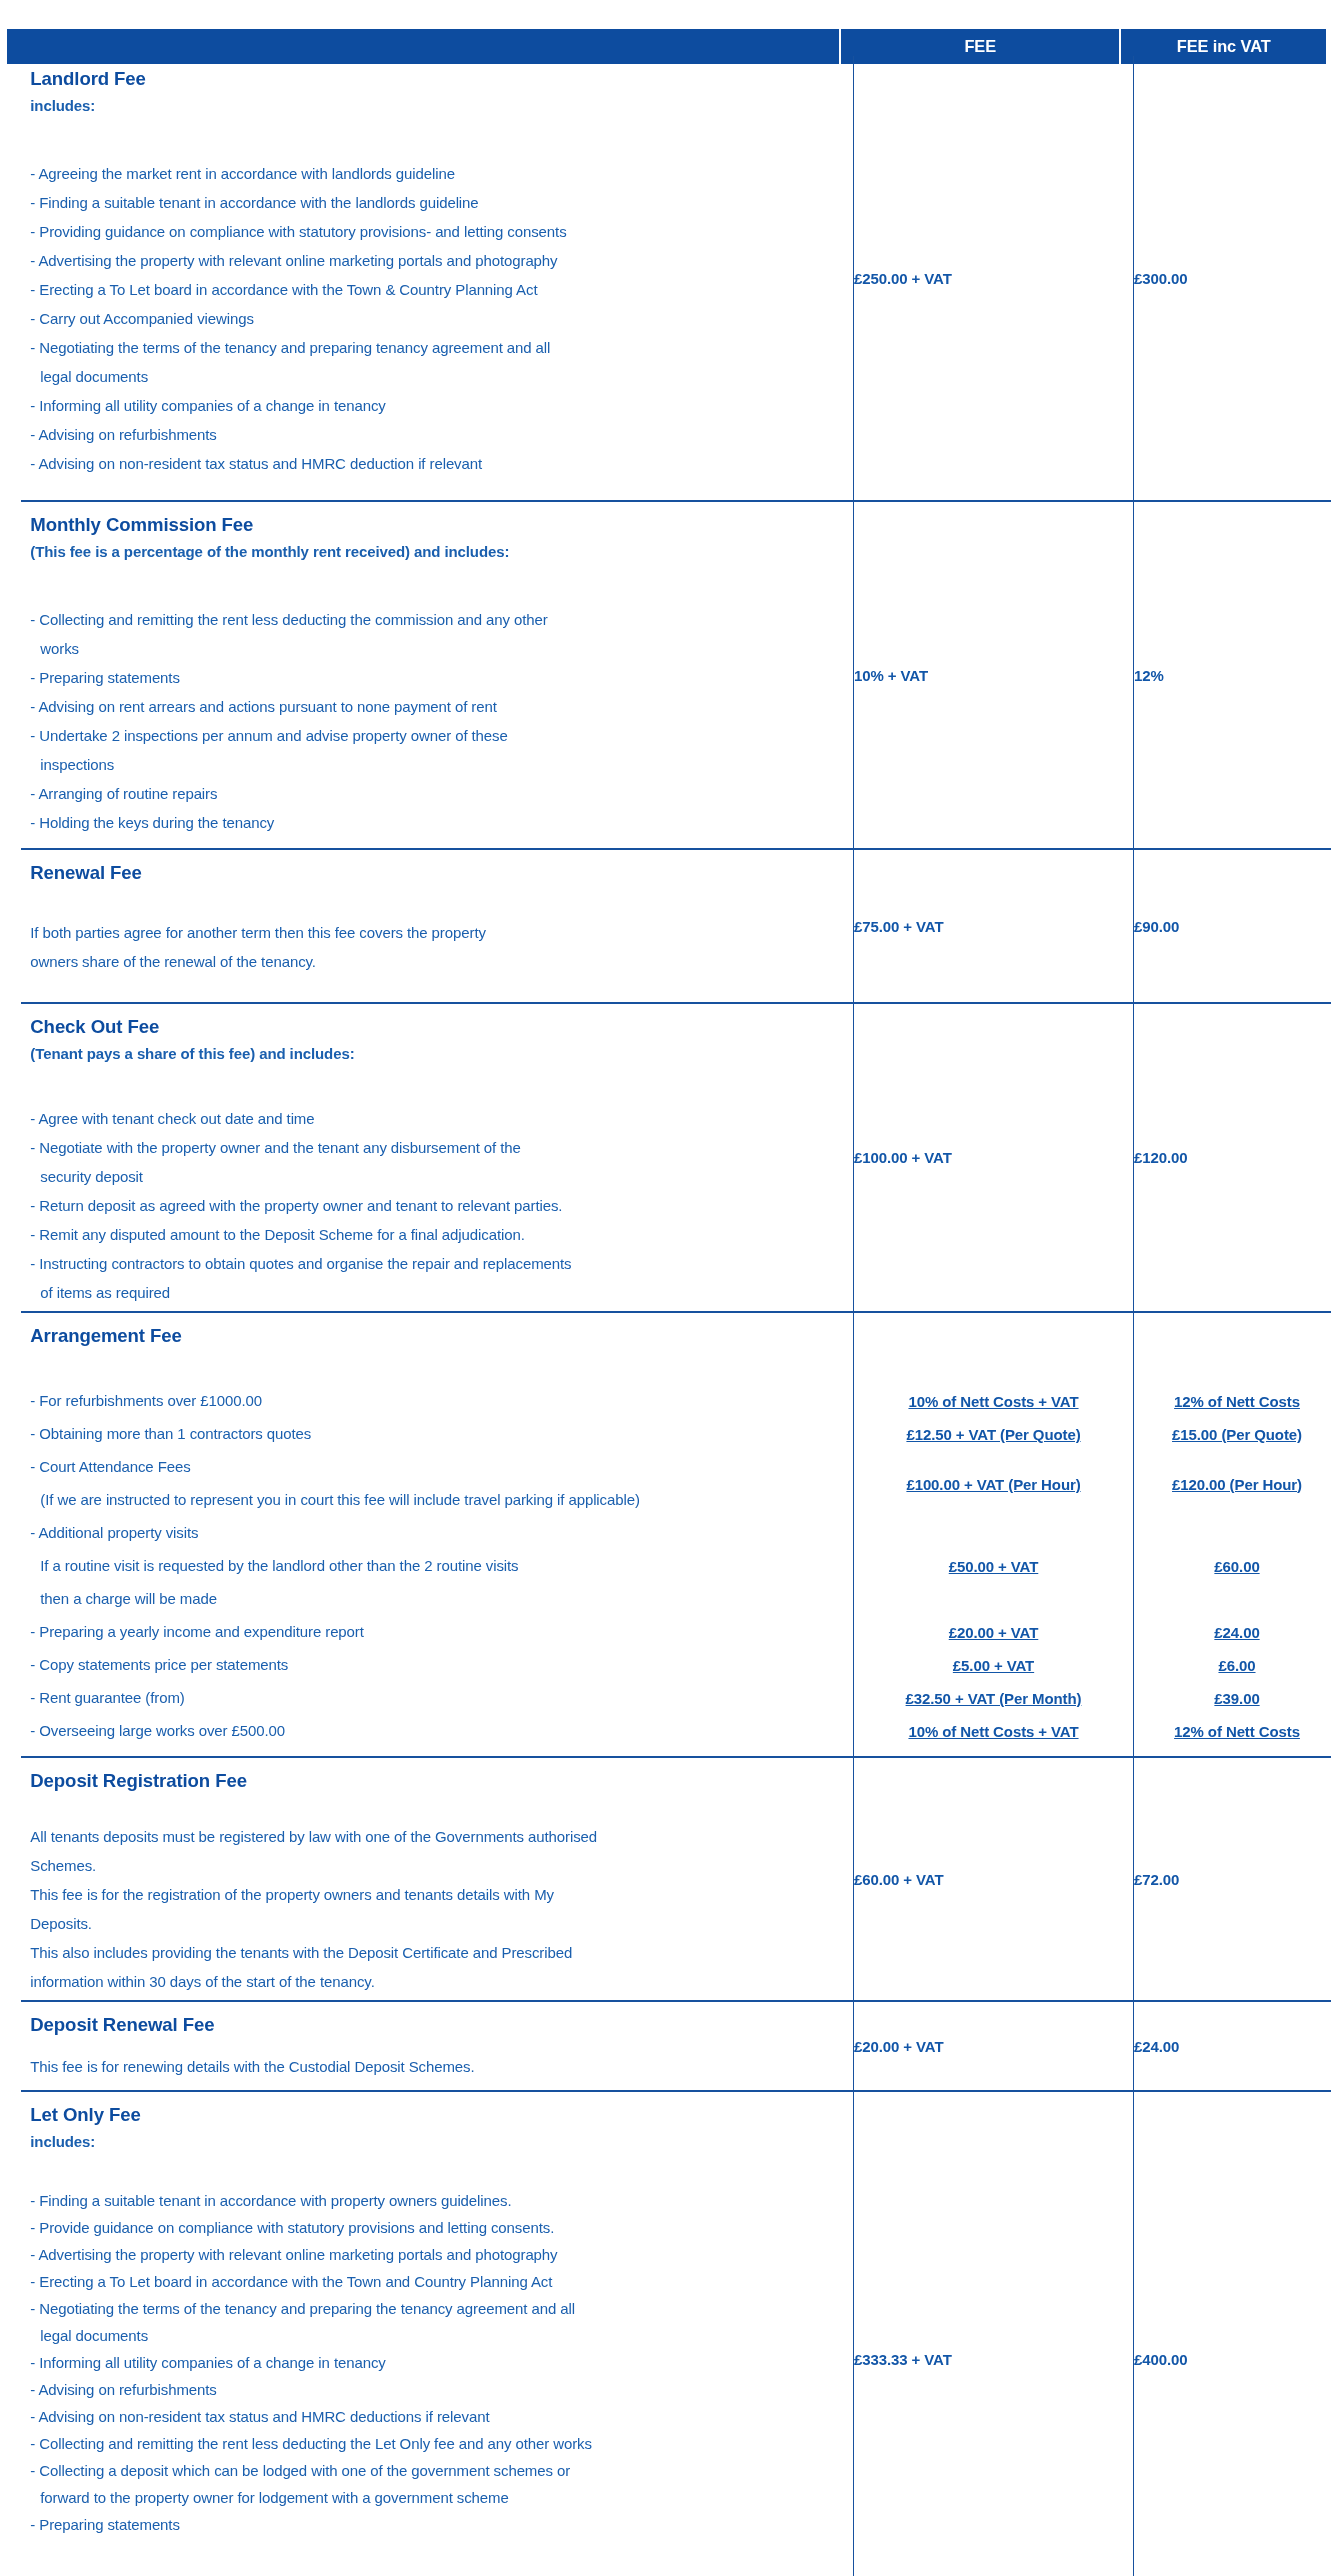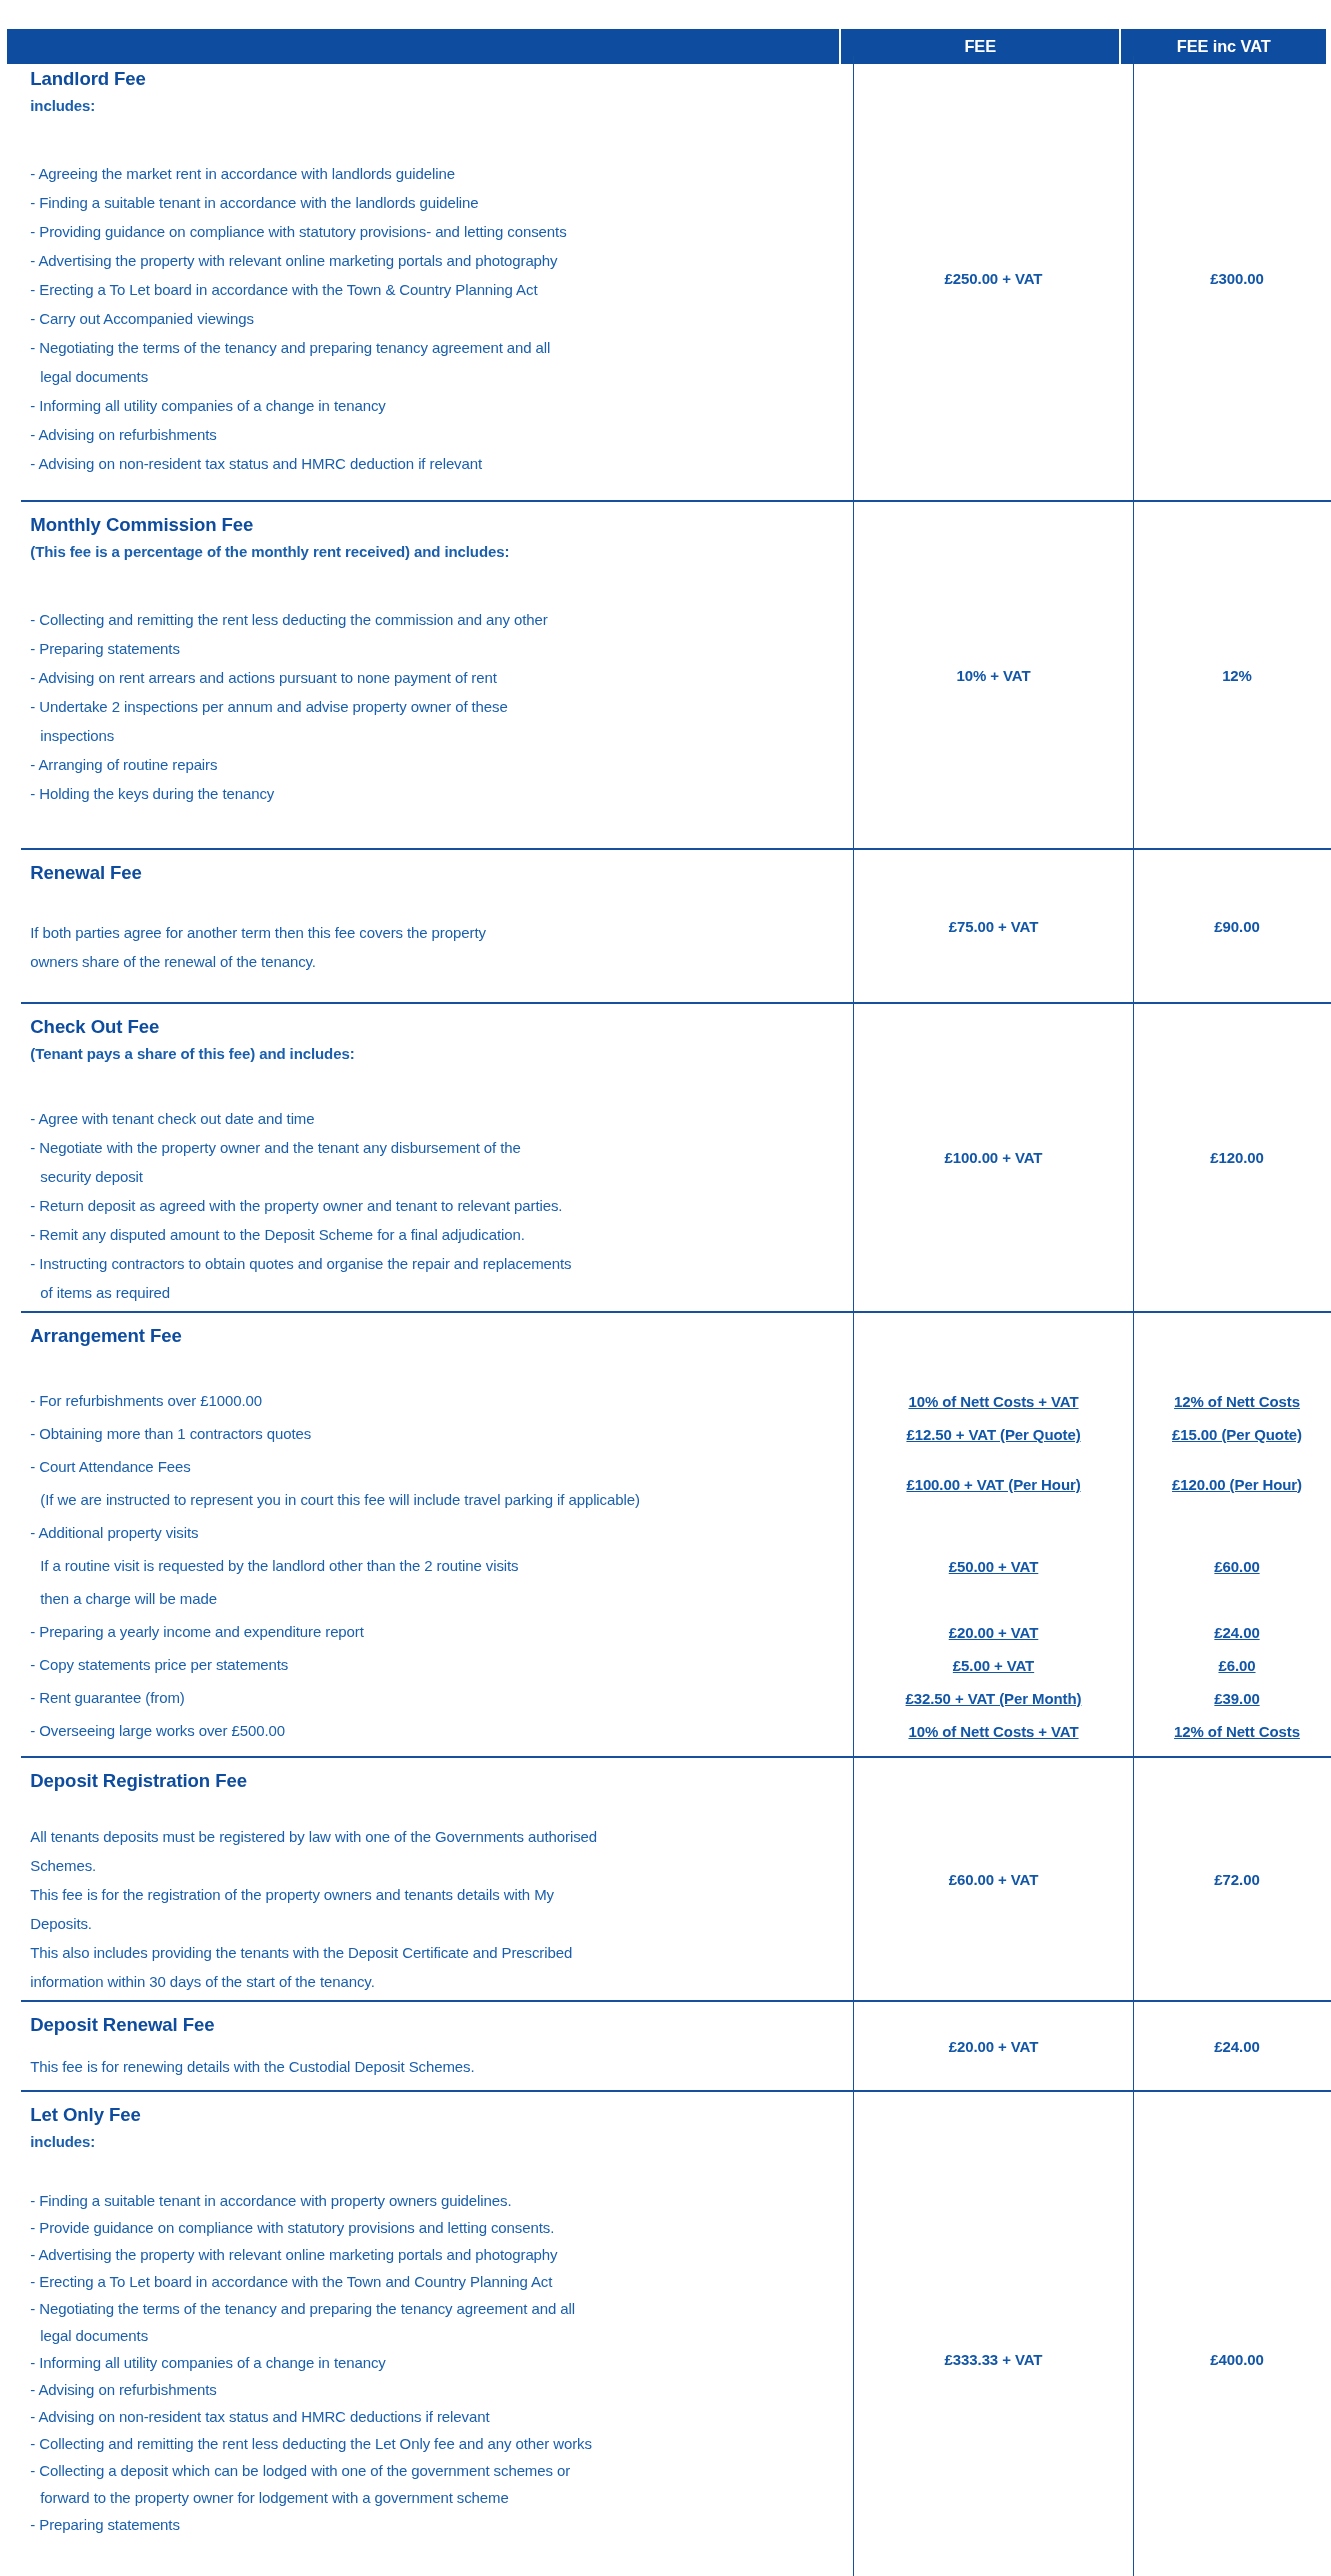--- a/index.html
+++ b/index.html
@@ -15,21 +15,21 @@
   .page{position:relative;width:1332px;height:2576px;overflow:hidden;background:#ffffff;}
   .thead{position:absolute;top:29px;left:7.2px;width:1319px;height:35px;background:var(--header-bg);
          display:grid;grid-template-columns:832px 280px 1fr;}
   .hcell{display:flex;align-items:center;justify-content:center;color:var(--header-text);
          font-weight:bold;font-size:16.4px;letter-spacing:-0.1px;}
   .hcell + .hcell{border-left:2.1px solid #ffffff;}
   .tbody{position:absolute;top:56px;left:21px;width:1319px;}
   .sec{display:grid;grid-template-columns:832px 280px 1fr;box-sizing:border-box;
        border-bottom:2.1px solid var(--grid-line);}
   .sec.last{border-bottom:none;}
-  .fee-cell{border-left:1.4px solid var(--grid-line);display:flex;align-items:center;justify-content:center;}
+  .fee-cell{border-left:1.4px solid var(--grid-line);display:flex;align-items:center;}
   .fee-val{font-size:15px;font-weight:bold;color:var(--fee-text);text-align:center;letter-spacing:-0.1px;}
   .desc{padding-left:9.3px;color:var(--body-text);overflow:hidden;}
   .title{font-size:18.6px;line-height:24px;font-weight:bold;color:var(--title-color);
          padding-top:11.4px;margin:0;letter-spacing:-0.1px;}
   .sub{font-size:15px;line-height:29px;font-weight:bold;letter-spacing:-0.1px;}
   .gap54{height:39px;} .gap50{height:36px;} .gap46{height:33px;} .gap44{height:31px;} .gap40{height:29px;}
   .ln{font-size:15px;line-height:29px;letter-spacing:-0.1px;white-space:nowrap;}
   .ind{padding-left:10px;}
   .lh38 .ln{line-height:27px;}
   .mt8{margin-top:15px;}
@@ -83,20 +83,21 @@
         <div class="fee-val">£300.00</div>
       </div>
     </section>
 
     <section class="sec" style="height:348px">
       <div class="desc">
         <h2 class="title">Monthly Commission Fee</h2>
         <div class="sub">(This fee is a percentage of the monthly rent received) and includes:</div>
         <div class="gap54"></div>
         <div class="ln">- Collecting and remitting the rent less deducting the commission and any other</div>
+        <div class="ln ind">works</div>
         <div class="ln">- Preparing statements</div>
         <div class="ln">- Advising on rent arrears and actions pursuant to none payment of rent</div>
         <div class="ln">- Undertake 2 inspections per annum and advise property owner of these</div>
         <div class="ln ind">inspections</div>
         <div class="ln">- Arranging of routine repairs</div>
         <div class="ln">- Holding the keys during the tenancy</div>
       </div>
       <div class="fee-cell">
         <div class="fee-val">10% + VAT</div>
       </div>

